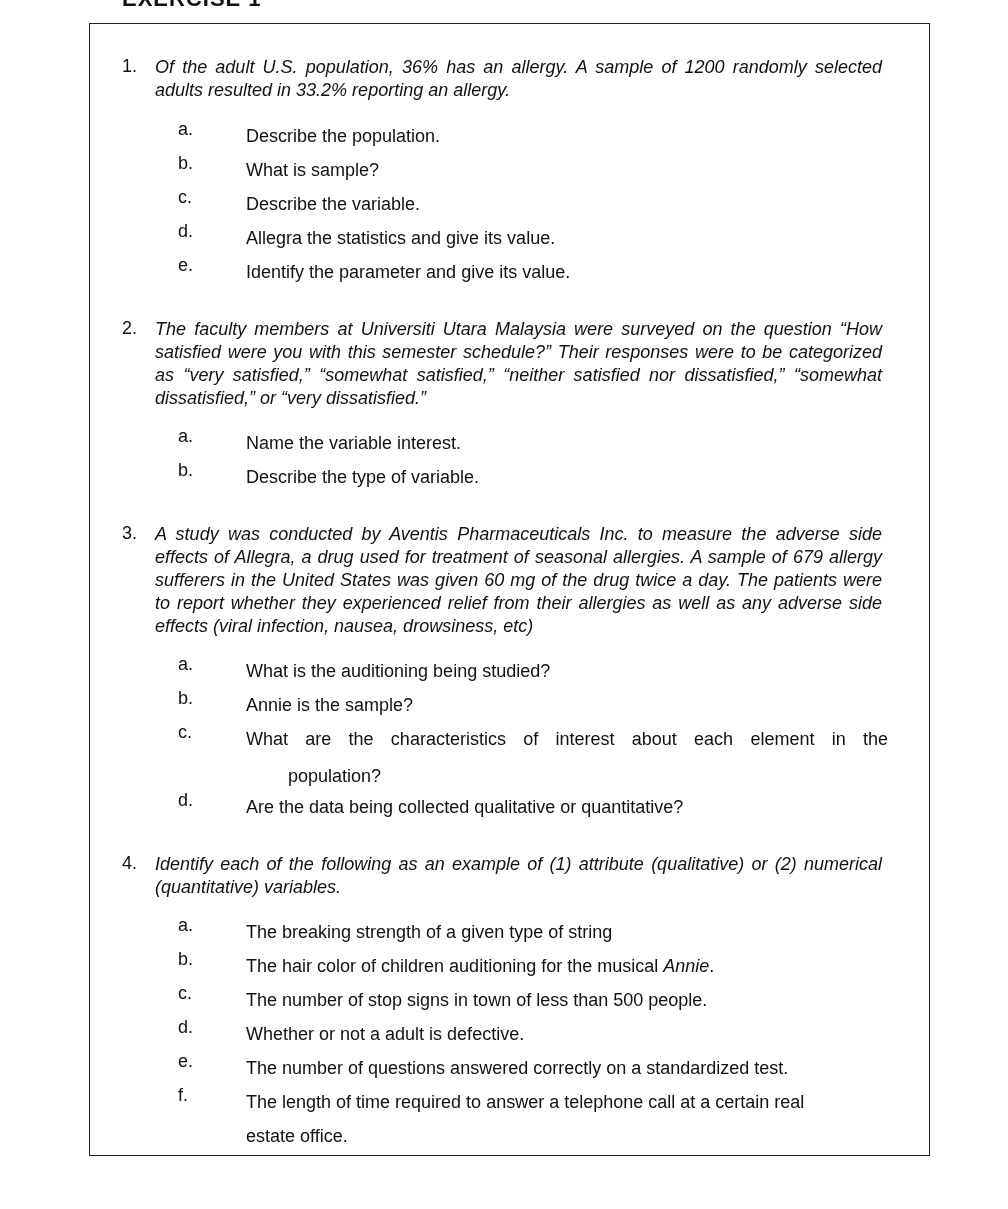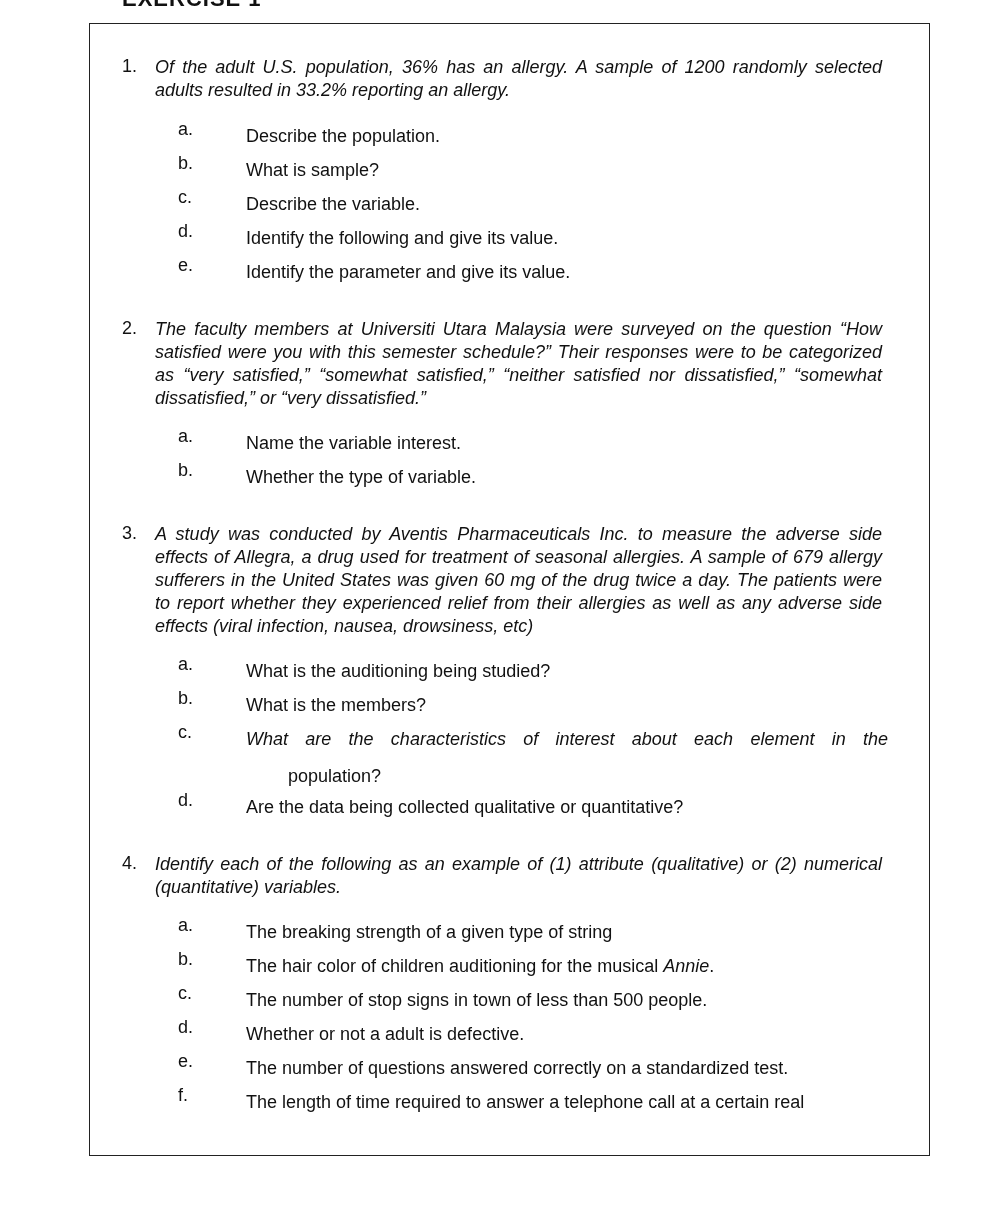--- a/index.html
+++ b/index.html
@@ -7,21 +7,21 @@
          font-family:"Liberation Sans", sans-serif; color:#111; font-size:18px; }
   .title { position:absolute; left:122px; top:-14px; font-weight:bold; font-size:22px; letter-spacing:1px; }
   .box { position:absolute; left:89px; top:23px; width:841px; height:1133px;
          border:1.5px solid #222; box-sizing:border-box; }
   .q { position:absolute; left:32px; width:760px; }
   .qnum { position:absolute; left:0; top:0; }
   .qtext { margin-left:33px; text-align:justify; line-height:23px;font-style:italic; }
   .sub { position:absolute; left:88px; width:710px; }
   .sub .lbl { position:absolute; left:0; }
   .sub .txt { margin-left:68px; text-align:justify; line-height:34px; }
-  .sub.wide .txt { text-align-last:justify;font-style:italic; }
+  .sub.wide .txt { text-align-last:justify; }
   .cont { margin-left:110px; line-height:34px; }
   em { }
 </style>
 </head>
 <body>
 
 <div class="title">EXERCISE 1</div>
 
 <div class="box">
 
@@ -36,51 +36,51 @@
   <div class="sub" style="top:129px;">
     <span class="lbl">b.</span>
     <div class="txt">What is sample?</div>
   </div>
   <div class="sub" style="top:163px;">
     <span class="lbl">c.</span>
     <div class="txt">Describe the variable.</div>
   </div>
   <div class="sub" style="top:197px;">
     <span class="lbl">d.</span>
-    <div class="txt">Identify the following and give its value.</div>
+    <div class="txt">Allegra the statistics and give its value.</div>
   </div>
   <div class="sub" style="top:231px;">
     <span class="lbl">e.</span>
     <div class="txt">Identify the parameter and give its value.</div>
   </div>
 
   <div class="q" style="top:294px;">
     <span class="qnum">2.</span>
     <div class="qtext">The faculty members at Universiti Utara Malaysia were surveyed on the question “How satisfied were you with this semester schedule?” Their responses were to be categorized as “very satisfied,” “somewhat satisfied,” “neither satisfied nor dissatisfied,” “somewhat dissatisfied,” or “very dissatisfied.”</div>
   </div>
   <div class="sub" style="top:402px;">
     <span class="lbl">a.</span>
     <div class="txt">Name the variable interest.</div>
   </div>
   <div class="sub" style="top:436px;">
     <span class="lbl">b.</span>
-    <div class="txt">Whether the type of variable.</div>
+    <div class="txt">Describe the type of variable.</div>
   </div>
 
   <div class="q" style="top:499px;">
     <span class="qnum">3.</span>
     <div class="qtext">A study was conducted by Aventis Pharmaceuticals Inc. to measure the adverse side effects of Allegra, a drug used for treatment of seasonal allergies. A sample of 679 allergy sufferers in the United States was given 60 mg of the drug twice a day. The patients were to report whether they experienced relief from their allergies as well as any adverse side effects (viral infection, nausea, drowsiness, etc)</div>
   </div>
   <div class="sub" style="top:630px;">
     <span class="lbl">a.</span>
     <div class="txt">What is the auditioning being studied?</div>
   </div>
   <div class="sub" style="top:664px;">
     <span class="lbl">b.</span>
-    <div class="txt">What is the members?</div>
+    <div class="txt">Annie is the sample?</div>
   </div>
   <div class="sub wide" style="top:698px;">
     <span class="lbl">c.</span>
     <div class="txt">What are the characteristics of interest about each element in the</div>
   </div>
   <div class="sub" style="top:735px;">
     <div class="cont">population?</div>
   </div>
   <div class="sub" style="top:766px;">
     <span class="lbl">d.</span>
@@ -108,14 +108,17 @@
     <div class="txt">Whether or not a adult is defective.</div>
   </div>
   <div class="sub" style="top:1027px;">
     <span class="lbl">e.</span>
     <div class="txt">The number of questions answered correctly on a standardized test.</div>
   </div>
   <div class="sub" style="top:1061px;">
     <span class="lbl">f.</span>
     <div class="txt">The length of time required to answer a telephone call at a certain real</div>
   </div>
+  <div class="sub" style="top:1095px;">
+    <div class="txt">estate office.</div>
+  </div>
 
 </div>
 
 </body></html>

